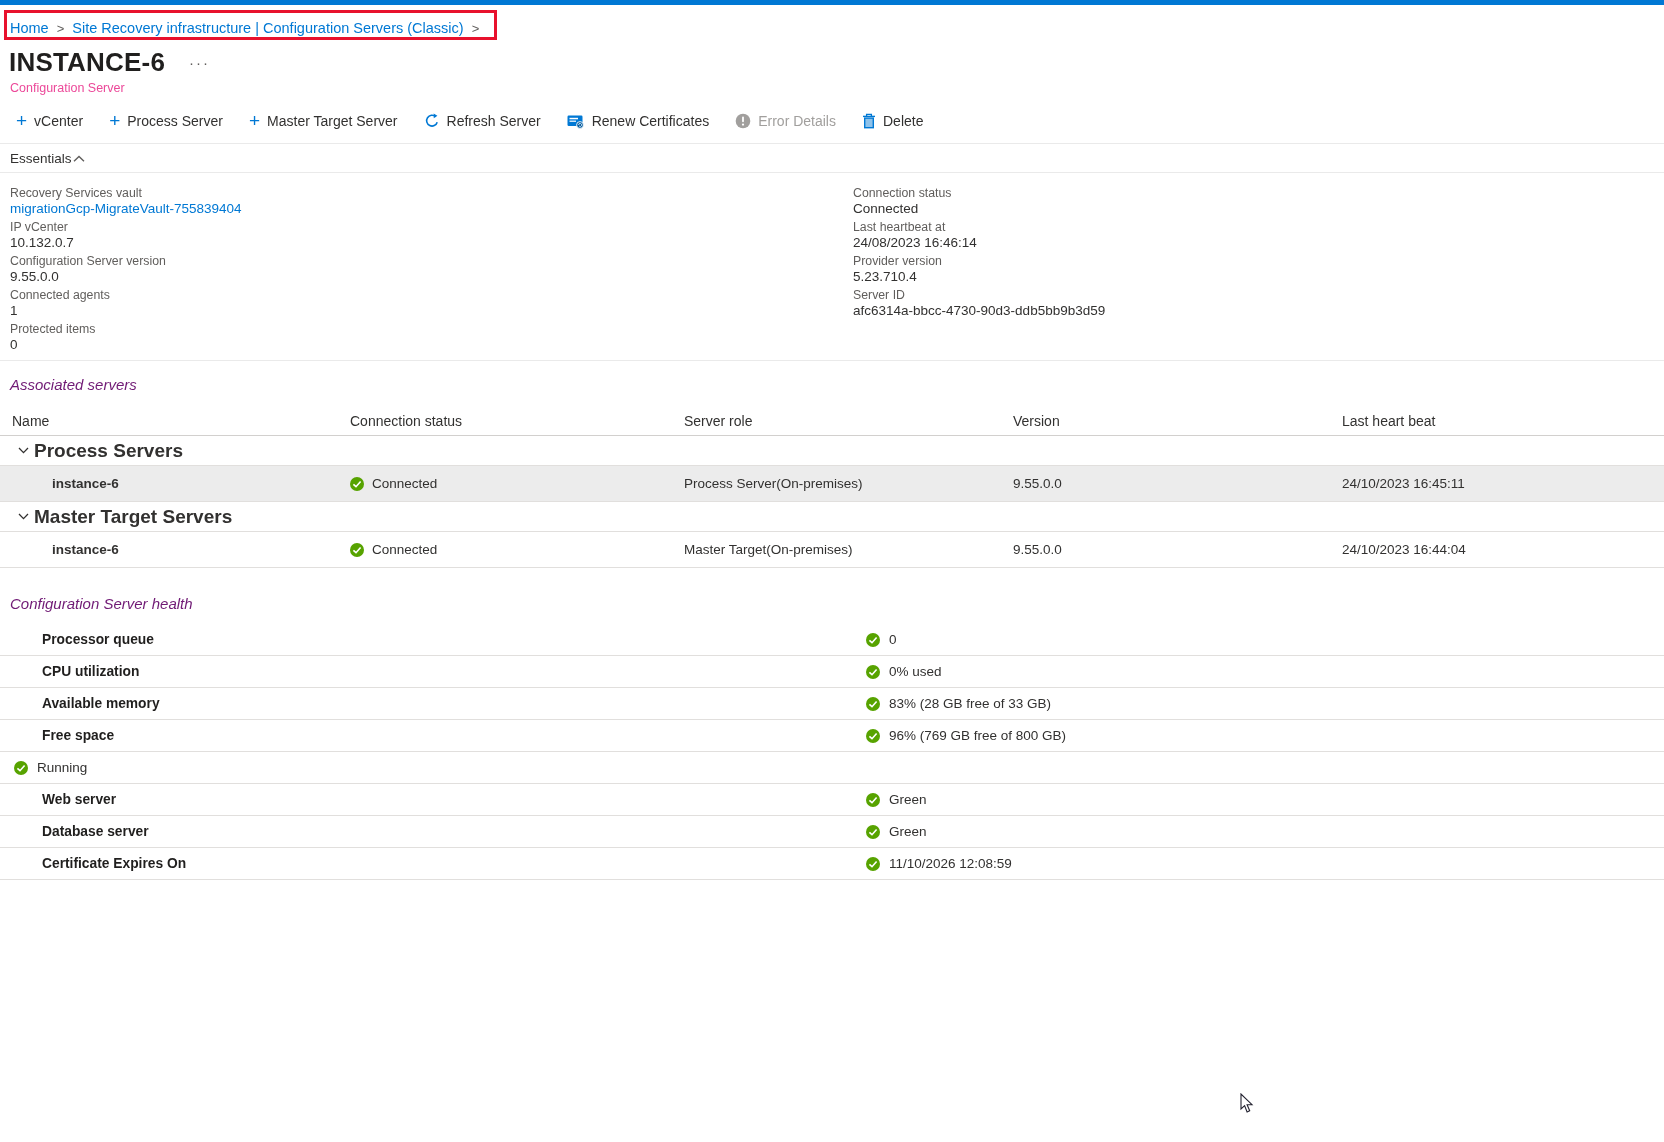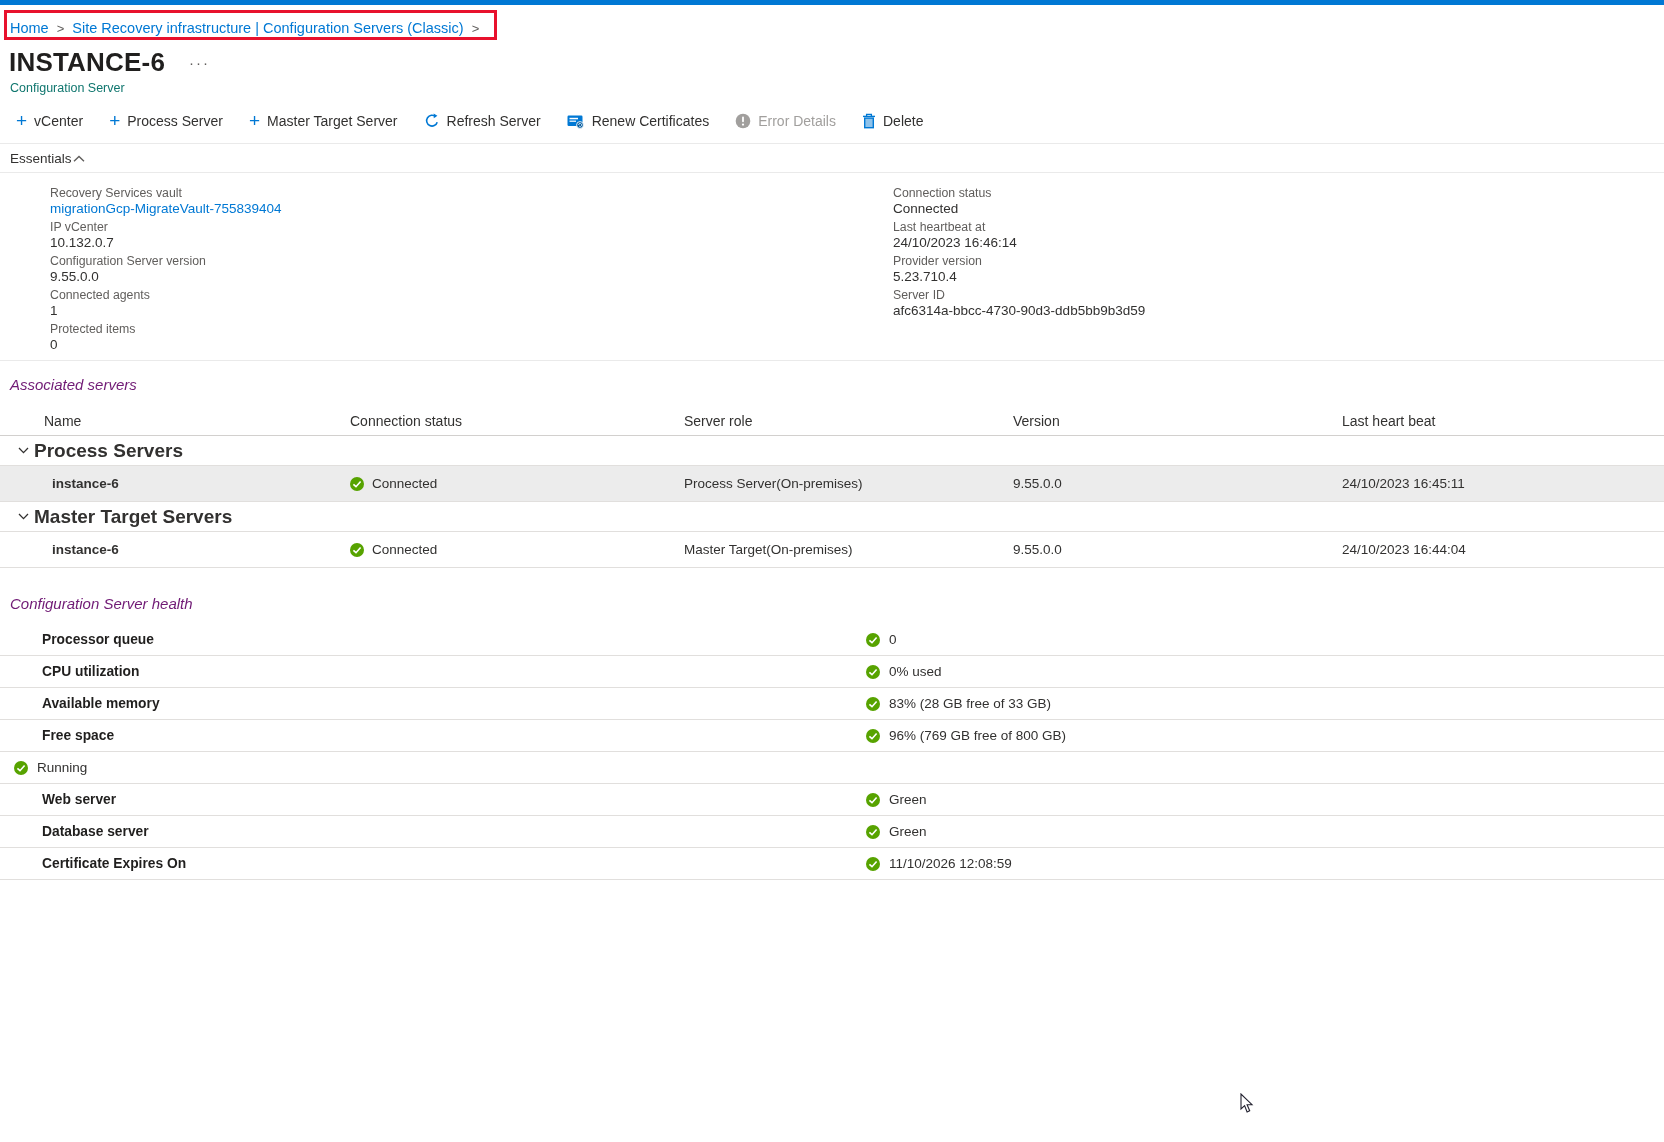--- a/index.html
+++ b/index.html
@@ -14,45 +14,45 @@
   
   .breadcrumb { display:flex; align-items:center; gap:8px; margin:13px 0 0 10px; font-size:14.5px; height:20px; }
   .crumb { color:#0078d4; cursor:pointer; }
   .crumb-sep { color:#605e5c; font-size:13px; }
   .annotation-box { position:absolute; left:4px; top:10px; width:493px; height:30px; border:3px solid #e8112d; pointer-events:none; }
 
   
   .title-row { display:flex; align-items:center; margin:9px 0 0 9px; }
   .page-title { font-size:26px; font-weight:700; color:#201f1e; letter-spacing:0.2px; }
   .more-btn { margin-left:24px; color:#605e5c; font-size:15px; letter-spacing:2px; cursor:pointer; }
-  .subtitle { margin:3px 0 0 10px; font-size:12.5px; color:#0f766e; }
+  .subtitle { margin:3px 0 0 10px; font-size:12.5px; color:#ec4899; }
 
   
   .toolbar { display:flex; align-items:center; gap:26px; margin:15px 0 0 16px; height:22px; font-size:14px; color:#323130; }
   .tb-item { display:flex; align-items:center; gap:7px; cursor:pointer; white-space:nowrap; }
   .tb-item.disabled { color:#a19f9d; cursor:default; }
   .plus { color:#0078d4; font-size:19px; font-weight:400; line-height:16px; }
 
   .divider { height:1px; background:#eaeaea; width:100%; }
   .div1 { margin-top:11px; }
 
   
   .ess-header { display:flex; align-items:center; gap:1px; padding:7px 0 6px 10px; font-size:13.5px; color:#323130; }
-  .essentials { display:grid; grid-template-columns:843px auto; padding:13px 12px 4px 10px;margin-left:40px; }
+  .essentials { display:grid; grid-template-columns:843px auto; padding:13px 12px 4px 10px; }
   .field { margin-bottom:3px; }
   .f-label { font-size:12.3px; color:#605e5c; line-height:15px; }
   .f-value { font-size:13.5px; color:#323130; line-height:16px; }
   .f-link { color:#0078d4; cursor:pointer; }
 
   .section-title { margin:15px 0 0 10px; font-size:15px; color:#701a75;font-style:italic; }
 
   
   .atable { margin-top:13px; }
   .a-head { display:grid; grid-template-columns:350px 334px 329px 329px auto; height:30px; align-items:center; border-bottom:1px solid #d2d0ce; font-size:14px; color:#323130; }
-  .a-head > div:first-child { padding-left:24px;margin-left:20px; }
+  .a-head > div:first-child { padding-left:12px; }
   .group-row { height:30px; display:flex; align-items:center; gap:5px; padding-left:18px; border-bottom:1px solid #e1dfdd; font-weight:700; font-size:19px; cursor:pointer; }
   .data-row { display:grid; grid-template-columns:350px 334px 329px 329px auto; height:36px; align-items:center; border-bottom:1px solid #e1dfdd; font-size:13.5px; }
   .data-row.highlight { background:#ececec; }
   .cell-name { padding-left:52px; font-weight:700; }
   .status-cell { display:flex; align-items:center; gap:8px; }
 
   
   .htable { margin-top:12px; }
   .hrow { display:grid; grid-template-columns:852px auto; height:32px; align-items:center; border-bottom:1px solid #e1dfdd; }
   .h-label { padding-left:18px; font-weight:700; font-size:13.8px; color:#201f1e;margin-left:24px; }
@@ -173,21 +173,21 @@
       <div class="f-value">0</div>
     </div>
   </div>
   <div>
     <div class="field">
       <div class="f-label">Connection status</div>
       <div class="f-value">Connected</div>
     </div>
     <div class="field">
       <div class="f-label">Last heartbeat at</div>
-      <div class="f-value">24/10/2023 16:46:14</div>
+      <div class="f-value">24/08/2023 16:46:14</div>
     </div>
     <div class="field">
       <div class="f-label">Provider version</div>
       <div class="f-value">5.23.710.4</div>
     </div>
     <div class="field">
       <div class="f-label">Server ID</div>
       <div class="f-value">afc6314a-bbcc-4730-90d3-ddb5bb9b3d59</div>
     </div>
   </div>

